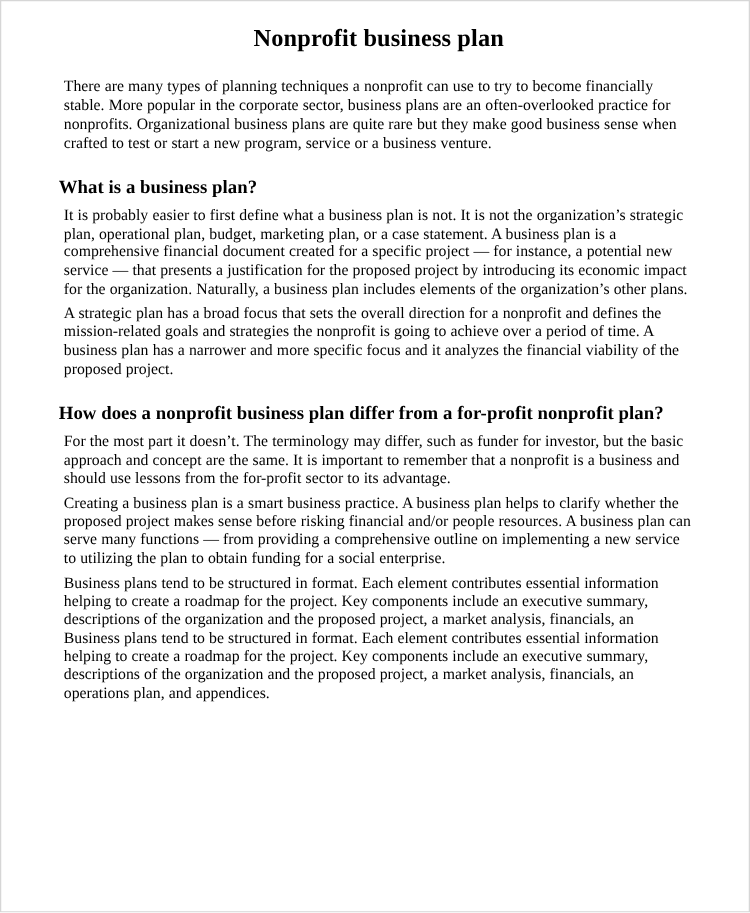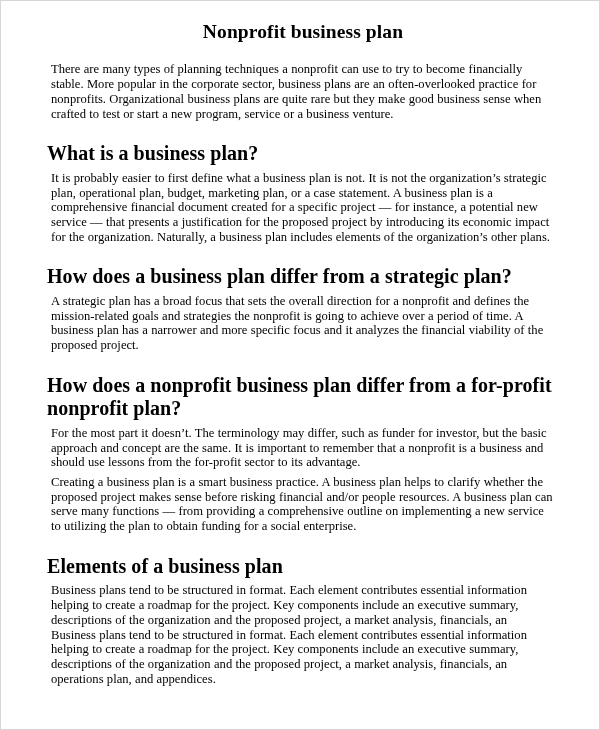--- a/index.html
+++ b/index.html
@@ -30,21 +30,21 @@
     font-size: 19.5px;
     font-weight: bold;
     text-align: center;
     margin: 0;
     padding-top: 20px;
     padding-bottom: 0;
     letter-spacing: 0.1px;
     line-height: 1.15;
   }
   .section-heading {
-    font-size: 20px;
+    font-size: 15px;
     font-weight: bold;
     margin: 0;
     padding-top: 17px;
     padding-bottom: 0;
     line-height: 1.18;
     letter-spacing: 0.05px;
   }
   .body-text {
     font-size: 12.6px;
     line-height: 14.7px;
@@ -67,25 +67,23 @@
 <div class="page">
   <div class="page-inner">
 
     <h1 class="doc-title">Nonprofit business plan</h1>
 
     <p class="body-text intro-text">There are many types of planning techniques a nonprofit can use to try to become financially stable. More popular in the corporate sector, business plans are an often-overlooked practice for nonprofits. Organizational business plans are quite rare but they make good business sense when crafted to test or start a new program, service or a business venture.</p>
 
     <h2 class="section-heading">What is a business plan?</h2>
     <p class="body-text heading-para">It is probably easier to first define what a business plan is not. It is not the organization’s strategic plan, operational plan, budget, marketing plan, or a case statement. A business plan is a comprehensive financial document created for a specific project — for instance, a potential new service — that presents a justification for the proposed project by introducing its economic impact for the organization. Naturally, a business plan includes elements of the organization’s other plans.</p>
 
-    <h2 class="section-heading">How does a business plan differ from a strategic plan?</h2>
     <p class="body-text heading-para">A strategic plan has a broad focus that sets the overall direction for a nonprofit and defines the mission-related goals and strategies the nonprofit is going to achieve over a period of time. A business plan has a narrower and more specific focus and it analyzes the financial viability of the proposed project.</p>
 
     <h2 class="section-heading">How does a nonprofit business plan differ from a for-profit nonprofit plan?</h2>
     <p class="body-text heading-para">For the most part it doesn’t. The terminology may differ, such as funder for investor, but the basic approach and concept are the same. It is important to remember that a nonprofit is a business and should use lessons from the for-profit sector to its advantage.</p>
 
     <p class="body-text heading-para">Creating a business plan is a smart business practice. A business plan helps to clarify whether the proposed project makes sense before risking financial and/or people resources. A business plan can serve many functions — from providing a comprehensive outline on implementing a new service to utilizing the plan to obtain funding for a social enterprise.</p>
 
-    <h2 class="section-heading">Elements of a business plan</h2>
     <p class="body-text heading-para">Business plans tend to be structured in format. Each element contributes essential information helping to create a roadmap for the project. Key components include an executive summary, descriptions of the organization and the proposed project, a market analysis, financials, an Business plans tend to be structured in format. Each element contributes essential information helping to create a roadmap for the project. Key components include an executive summary, descriptions of the organization and the proposed project, a market analysis, financials, an operations plan, and appendices.</p>
 
   </div>
 </div>
 
 </body></html>

